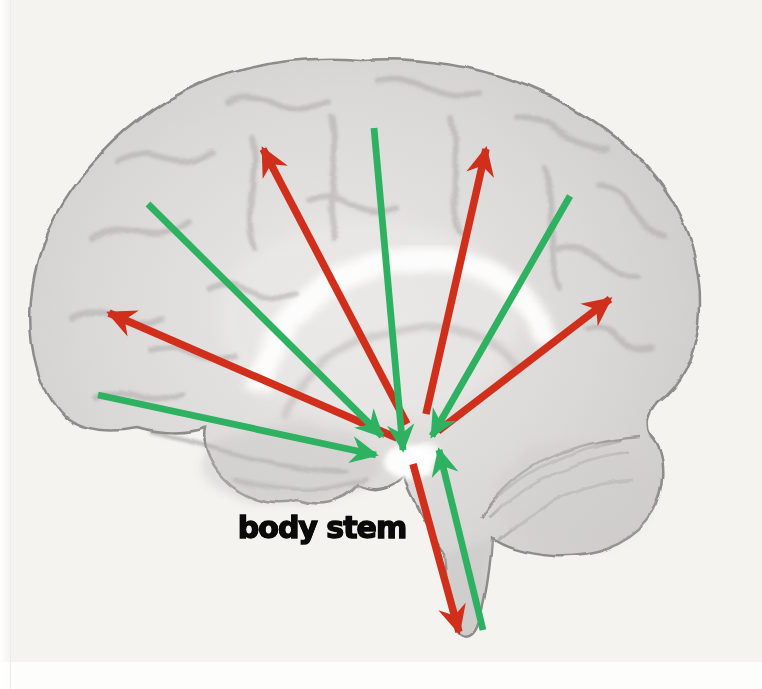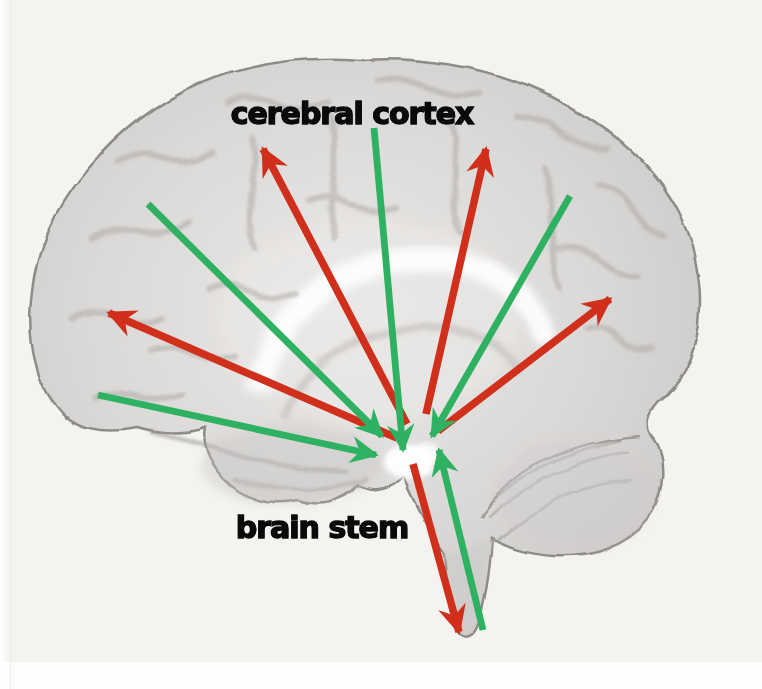--- a/index.html
+++ b/index.html
@@ -159,18 +159,17 @@
         <line x1="438" y1="431" x2="610" y2="299" stroke="#cf2f1b" stroke-width="7.5" marker-end="url(#head-red)"></line>
         <line x1="413" y1="464" x2="459" y2="632" stroke="#cf2f1b" stroke-width="7.5" marker-end="url(#head-red)"></line>
         <line x1="148" y1="204" x2="382" y2="436" stroke="#2eb161" stroke-width="6.8" marker-end="url(#head-green)"></line>
         <line x1="374" y1="128" x2="403" y2="450" stroke="#2eb161" stroke-width="6.8" marker-end="url(#head-green)"></line>
         <line x1="570" y1="196" x2="432" y2="436" stroke="#2eb161" stroke-width="6.8" marker-end="url(#head-green)"></line>
         <line x1="98" y1="395" x2="376" y2="455" stroke="#2eb161" stroke-width="6.8" marker-end="url(#head-green)"></line>
         <line x1="483" y1="630" x2="439" y2="450" stroke="#2eb161" stroke-width="6.8" marker-end="url(#head-green)"></line>
       </g>
   </svg>
 
-  <div class="brain-label" style="left: 352px; top: 98px; color: rgb(10, 10, 10);">cerebral cortex</div>
-  <div class="brain-label" style="left: 322px; top: 512px; color: rgb(10, 10, 10);">brain stem</div>
+  <div class="brain-label" style="left: 322px; top: 512px; color: rgb(10, 10, 10);">body stem</div>
 
   <div class="bottom-strip" id="footer-strip" style="background: rgb(253, 253, 252);"></div>
   <div class="left-edge"></div>
 </div>
 
 </body></html>

